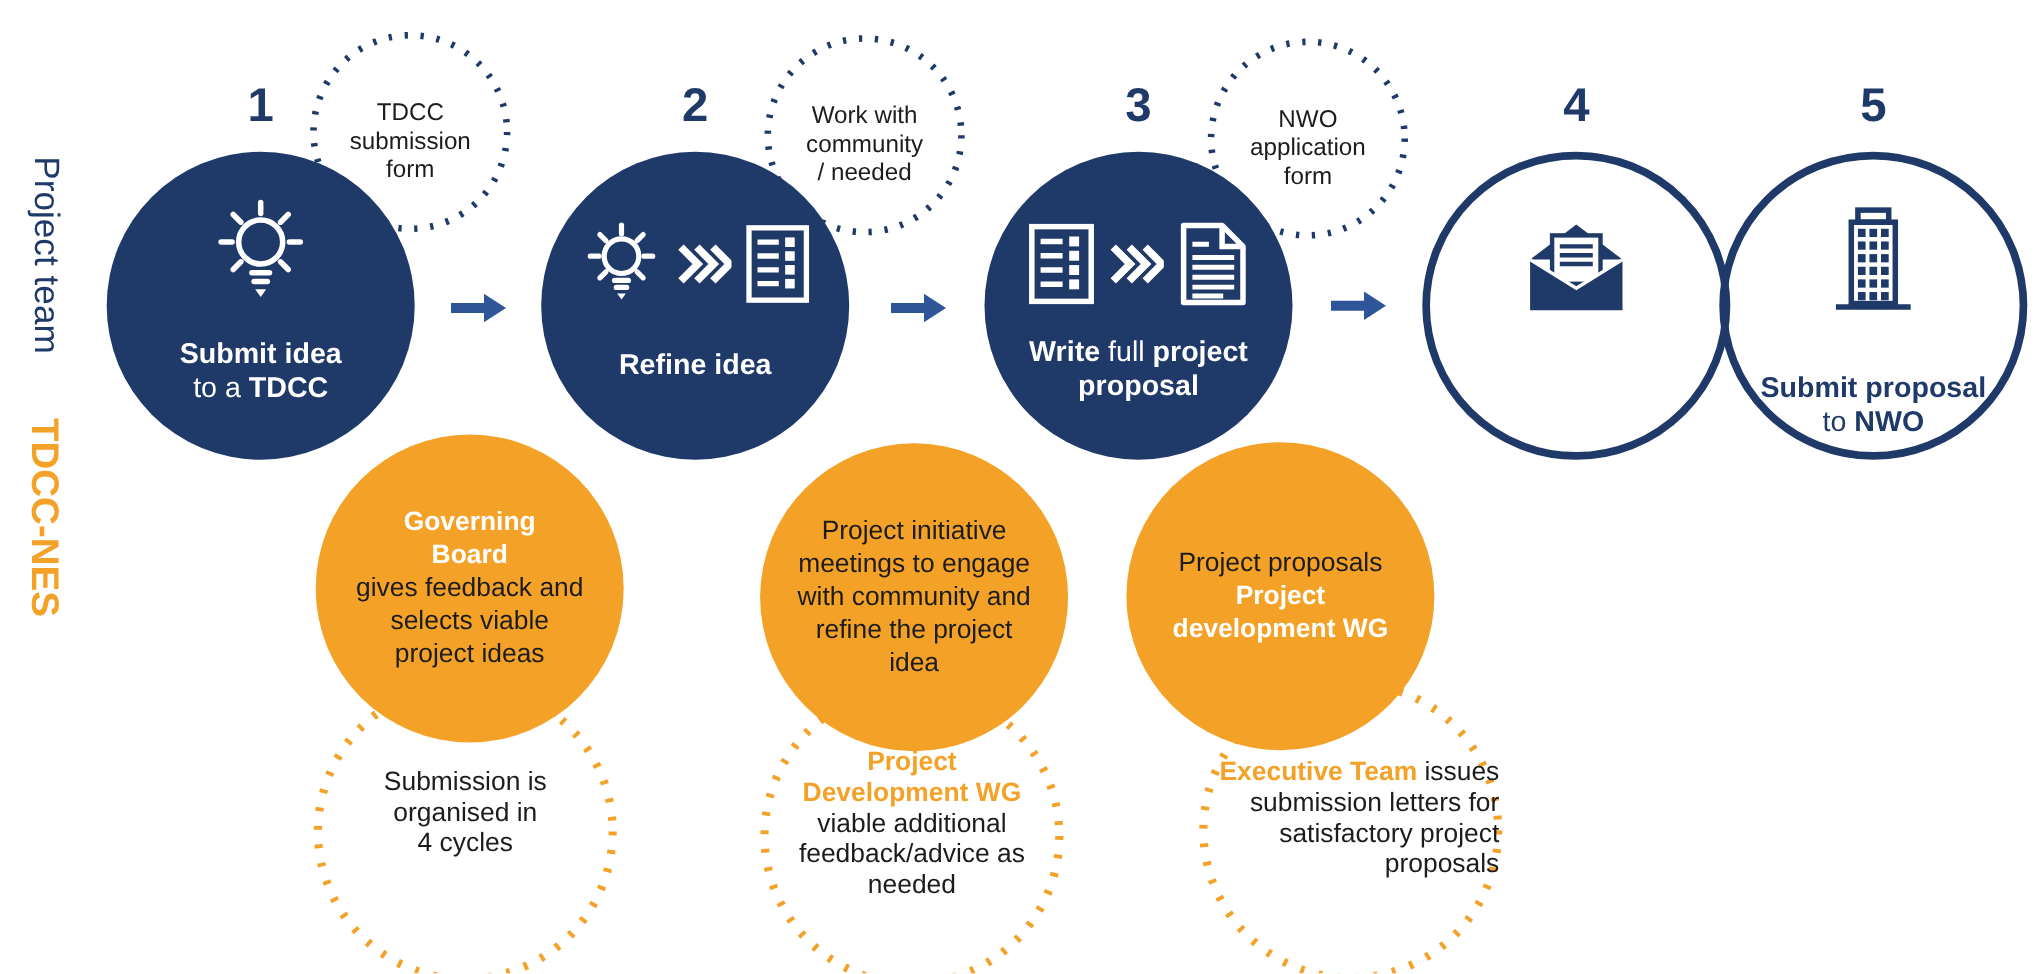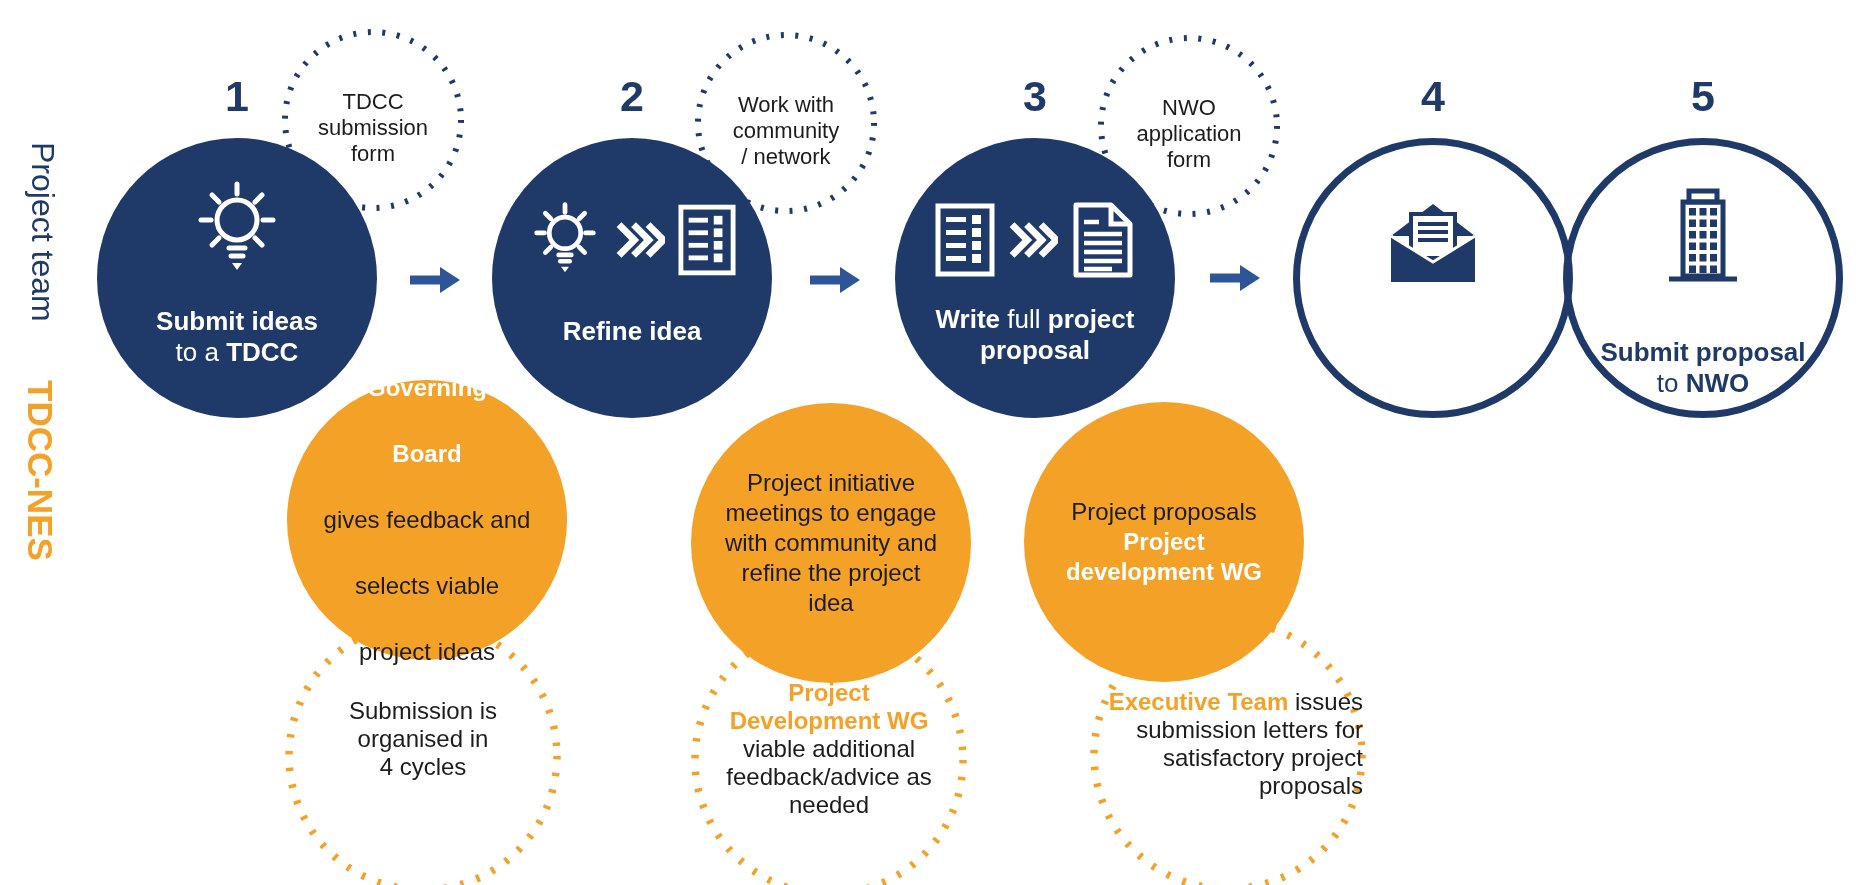--- a/index.html
+++ b/index.html
@@ -74,21 +74,21 @@
         <div><span class="seg-d">form</span></div>
       </div>
   </div>
   <div class="note-circle" style="left:693px;top:30px;">
     <svg width="186" height="186" viewBox="0 0 186 186">
       <circle cx="93" cy="93" r="88" fill="none" stroke="#1f3a68" stroke-width="6" stroke-dasharray="3 11.6"></circle>
     </svg>
     <div class="note-text">
         <div><span class="seg-d">Work with</span></div>
         <div><span class="seg-d">community</span></div>
-        <div><span class="seg-d">/ network</span></div>
+        <div><span class="seg-d">/ needed</span></div>
       </div>
   </div>
   <div class="note-circle" style="left:1096px;top:33px;">
     <svg width="186" height="186" viewBox="0 0 186 186">
       <circle cx="93" cy="93" r="88" fill="none" stroke="#1f3a68" stroke-width="6" stroke-dasharray="3 11.6"></circle>
     </svg>
     <div class="note-text">
         <div><span class="seg-d">NWO</span></div>
         <div><span class="seg-d">application</span></div>
         <div><span class="seg-d">form</span></div>
@@ -109,21 +109,21 @@
               <path d="M29,26 L22,19"></path>
             <path d="M65,62 L72,69"></path>
               <path d="M29,62 L22,69"></path>
             <path d="M39,72 H55"></path>
               <path d="M41,80 H53"></path>
           </g>
           <path d="M42,87 H52 L47,94 Z" fill="currentColor"></path>
         </svg>
       </div>
       <div class="step-title" style="top:168px;">
-          <div><span class="seg-b">Submit ideas</span></div>
+          <div><span class="seg-b">Submit idea</span></div>
           <div><span class="seg-r">to a </span><span class="seg-b">TDCC</span></div>
         </div>
     </div>
   </div>
 
   <svg class="arrow" style="left:408px;top:262px;" width="54" height="36" viewBox="0 0 54 36">
     <path d="M2,18 H34" stroke="#2e5597" stroke-width="9"></path>
     <polygon points="32,5 52,18 32,31" fill="#2e5597"></polygon>
   </svg>
 
@@ -306,21 +306,21 @@
       <circle cx="139" cy="139" r="134" fill="none" stroke="#f4a127" stroke-width="7.5" stroke-dasharray="3.5 13.4"></circle>
     </svg>
     <div class="bn-text" style="top:72px;text-align:right;">
         <div><span class="seg-o">Executive Team</span><span class="seg-d"> issues</span></div>
         <div><span class="seg-d">submission letters for</span></div>
         <div><span class="seg-d">satisfactory project</span></div>
         <div><span class="seg-d">proposals</span></div>
       </div>
   </div>
 
-  <div class="board-circle" style="left:287px;top:380px;gap:36px;">
+  <div class="board-circle" style="left:287px;top:395px;">
       <div><span class="seg-w">Governing</span></div>
       <div><span class="seg-w">Board</span></div>
       <div><span class="seg-d">gives feedback and</span></div>
       <div><span class="seg-d">selects viable</span></div>
       <div><span class="seg-d">project ideas</span></div>
     </div>
   <div class="board-circle" style="left:691px;top:403px;">
       <div><span class="seg-d">Project initiative</span></div>
       <div><span class="seg-d">meetings to engage</span></div>
       <div><span class="seg-d">with community and</span></div>

